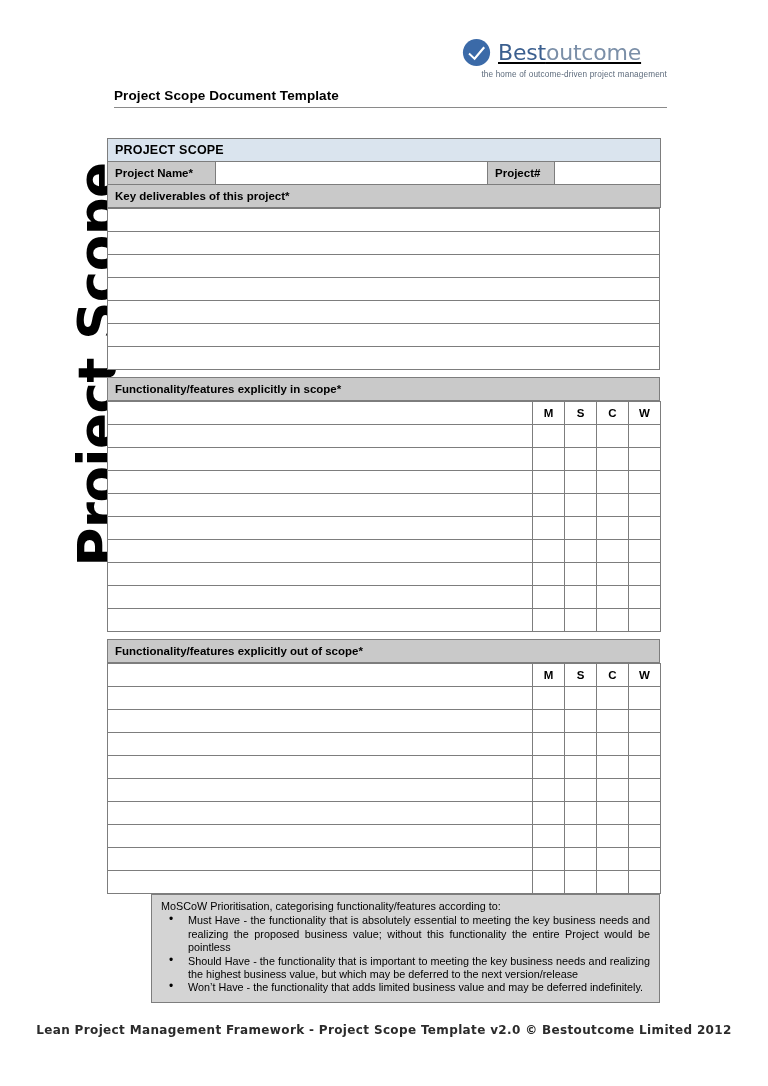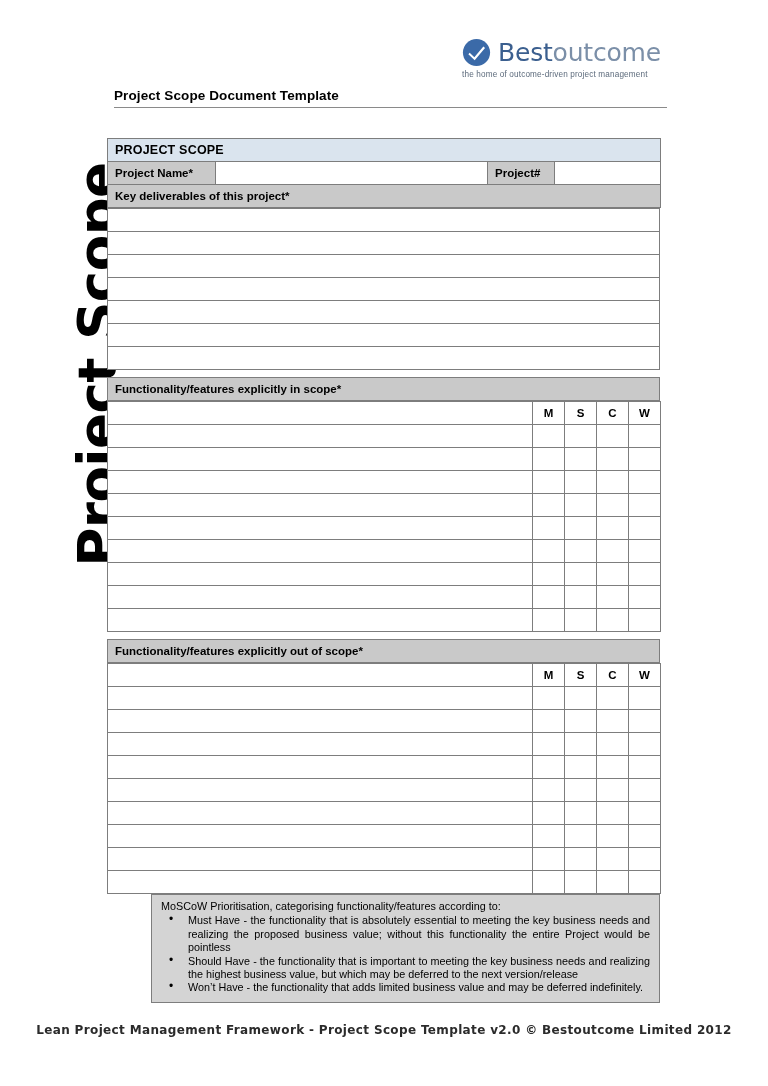--- a/index.html
+++ b/index.html
@@ -34,36 +34,38 @@
     display: flex;
     align-items: center;
     gap: 7px;
   }
   .brand-mark {
     width: 29px;
     height: 29px;
     flex: 0 0 29px;
   }
   .brand-word {
-    font-size: 25px;
+    font-size: 22px;
     line-height: 26px;
     letter-spacing: -0.2px;
     white-space: nowrap;
     font-family: "DejaVu Sans", sans-serif;
     font-weight: 400;
+    text-decoration: underline;
   }
   .brand-word .b1 { color: #3b5f8f; }
   .brand-word .b2 { color: #7b8fa8; }
   .brand-tag {
     margin-top: 3px;
     font-size: 8.2px;
     line-height: 10px;
     color: #5d6b7c;
     letter-spacing: 0.15px;
     white-space: nowrap;
+    text-align: right;
   }
 
   .doc-title-wrap {
     position: absolute;
     left: 114px;
     top: 88px;
     width: 553px;
   }
   .doc-title {
     font-size: 13.5px;

